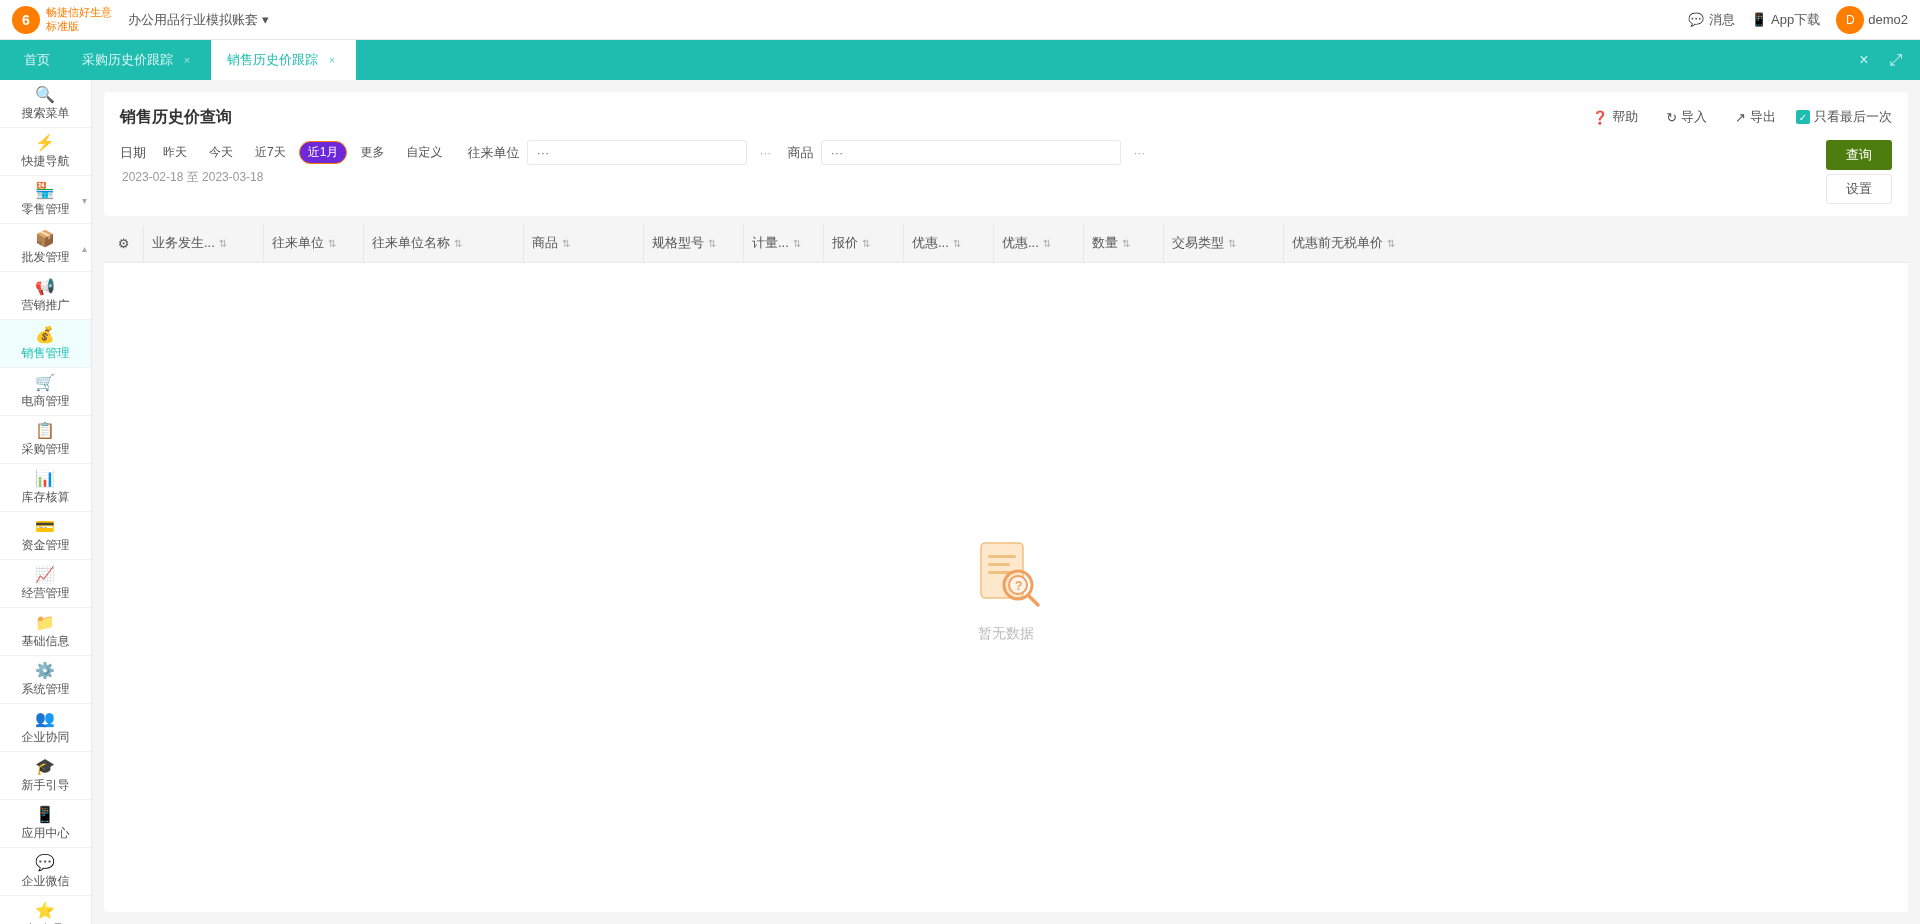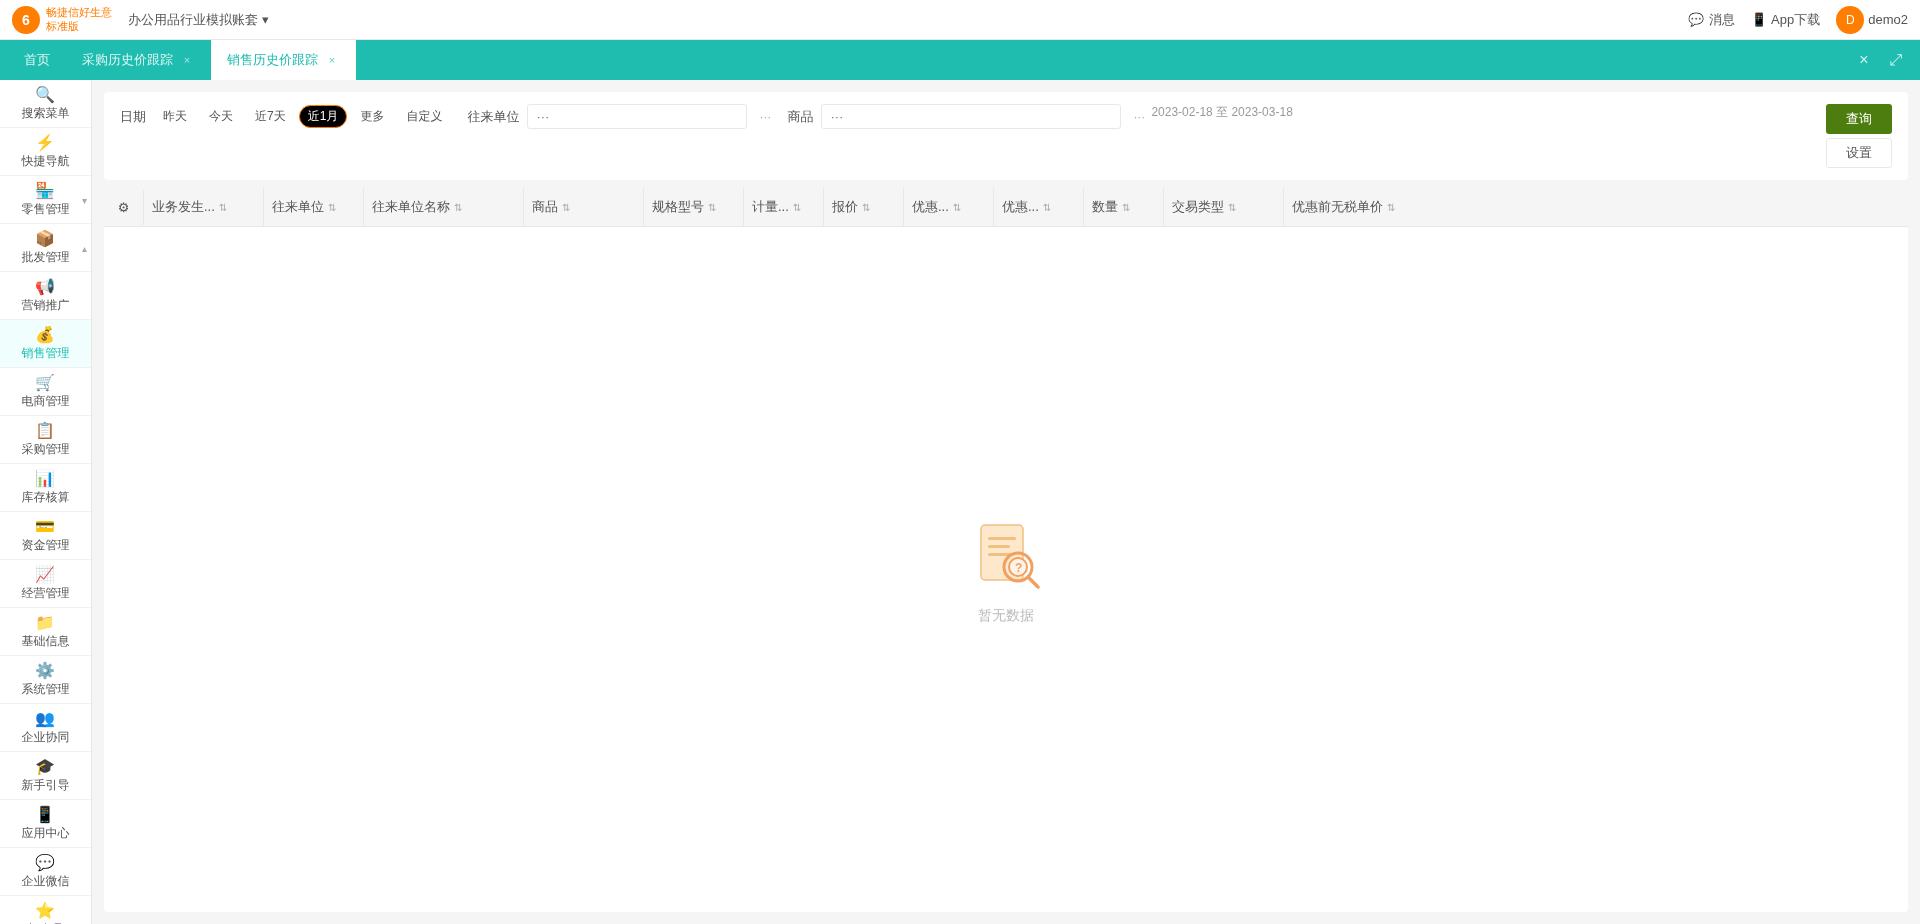--- a/index.html
+++ b/index.html
@@ -271,21 +271,21 @@
     }
     .date-btn {
       padding: 2px 8px;
       border-radius: 12px;
       font-size: 12px;
       cursor: pointer;
       color: #555;
       border: 1px solid transparent;
     }
     .date-btn.active {
-      background: #000000;
+      background: #6d28d9;
       color: white;
       border-color: #ff7d00;
     }
     .date-range-text {
       font-size: 12px;
       color: #999;
       margin-left: 2px;
     }
     .query-input {
       border: 1px solid #e8e8e8;
@@ -518,23 +518,44 @@
     <div class="sidebar-item">
       <span class="sidebar-icon">⭐</span>
       <span class="sidebar-label">畅会员</span>
     </div>
   </div>
 
   <div class="content-area">
     <div class="page-content">
 
       <div class="query-panel">
+        <div class="query-panel-header">
+          <span class="page-title">销售历史价查询</span>
+          <div class="header-actions">
+            <div class="header-action-btn">
+              <span>❓</span>
+              <span>帮助</span>
+            </div>
+            <div class="header-action-btn">
+              <span>↻</span>
+              <span>导入</span>
+            </div>
+            <div class="header-action-btn">
+              <span>↗</span>
+              <span>导出</span>
+            </div>
+            <div class="checkbox-wrapper">
+              <div class="checkbox-blue">✓</div>
+              <span>只看最后一次</span>
+            </div>
+          </div>
+        </div>
 
         <div style="display:flex; align-items:flex-start; gap:16px; flex-wrap:wrap;">
-          <div style="display:flex; flex-direction:row; gap:4px;">
+          <div style="display:flex; flex-direction:column; gap:4px;">
             <div class="query-row">
               <div class="query-field">
                 <span class="field-label">日期</span>
                 <div class="date-filter-group">
                   <div class="date-btn">昨天</div>
                   <div class="date-btn">今天</div>
                   <div class="date-btn">近7天</div>
                   <div class="date-btn active">近1月</div>
                   <div class="date-btn">更多</div>
                   <div class="date-btn">自定义</div>

